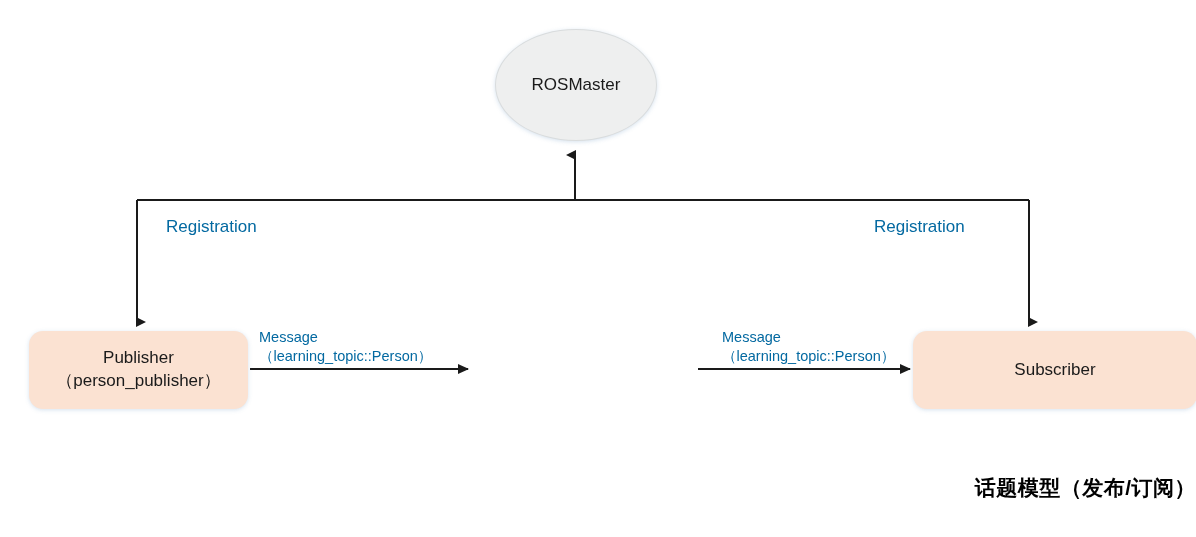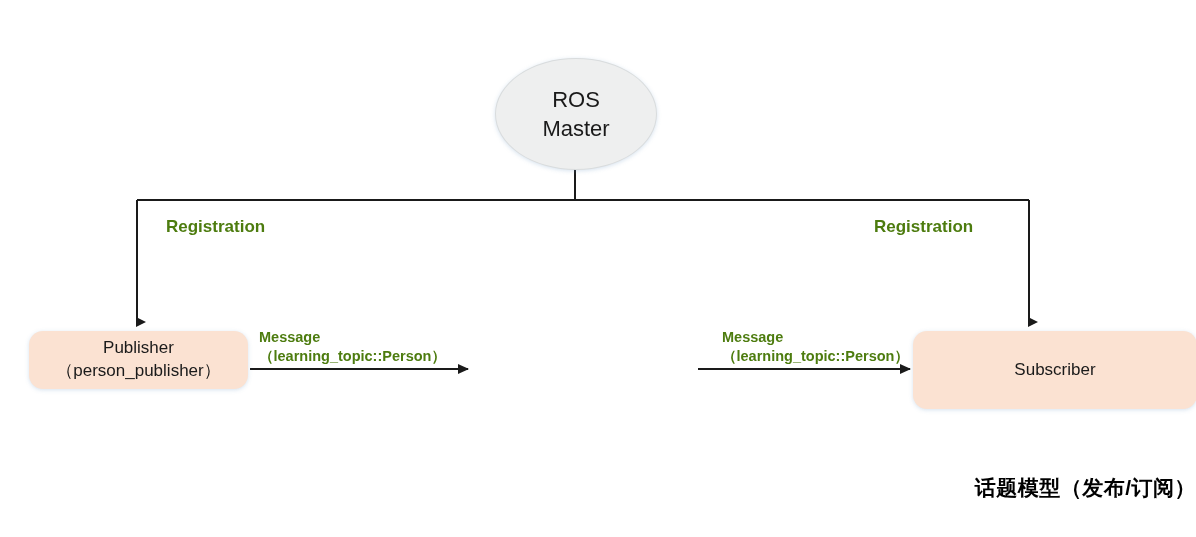--- a/index.html
+++ b/index.html
@@ -24,52 +24,52 @@
     top: 0;
     width: 1196px;
     height: 537px;
     pointer-events: none;
   }
 
   
   .node-master {
     position: absolute;
     left: 495px;
-    top: 58px;
+    top: 29px;
     width: 160px;
     height: 110px;
     border-radius: 50%;
     background: #eeefef;
     border: 1px solid #d9dcdd;
     box-shadow: 0 1px 4px rgba(120,160,200,0.30);
     display: flex;
-    flex-direction: column;
+    flex-direction: row;
     align-items: center;
     justify-content: center;
     line-height: 1.32;
-    font-size: 22px;
+    font-size: 17px;
     color: #1a1a1a;
   }
 
   
   .node-box {
     position: absolute;
     background: #fbe2d2;
     border-radius: 14px;
     box-shadow: 0 1px 4px rgba(120,160,200,0.30);
     display: flex;
     flex-direction: column;
     align-items: center;
     justify-content: center;
     line-height: 1.35;
     font-size: 17px;
     color: #1a1a1a;
     text-align: center;
   }
-  #node-publisher  { left: 29px;  top: 331px; width: 219px; height: 58px; }
+  #node-publisher  { left: 29px;  top: 331px; width: 219px; height: 78px; }
   #node-subscriber { left: 913px; top: 331px; width: 284px; height: 78px; }
 
   
   .node-topic {
     position: absolute;
     left: 440px;
     top: 332px;
     width: 287px;
     height: 74px;
   }
@@ -89,23 +89,22 @@
     justify-content: center;
     line-height: 1.35;
     font-size: 17px;
     color: #1a1a1a;
   }
 
   
   .edge-label {
     position: absolute;
     font-size: 14.5px;
-    color: #4d7c0f;
+    color: #0369a1;
     white-space: nowrap;
-    font-weight: bold;
   }
   .edge-label.two-line {
     line-height: 1.3;
   }
   #label-reg-left   { left: 166px; top: 217px; font-size: 17px; }
   #label-reg-right  { left: 874px; top: 217px; font-size: 17px; }
   #label-msg-left   { left: 259px; top: 328px; }
   #label-msg-right  { left: 722px; top: 328px; }
 
   

